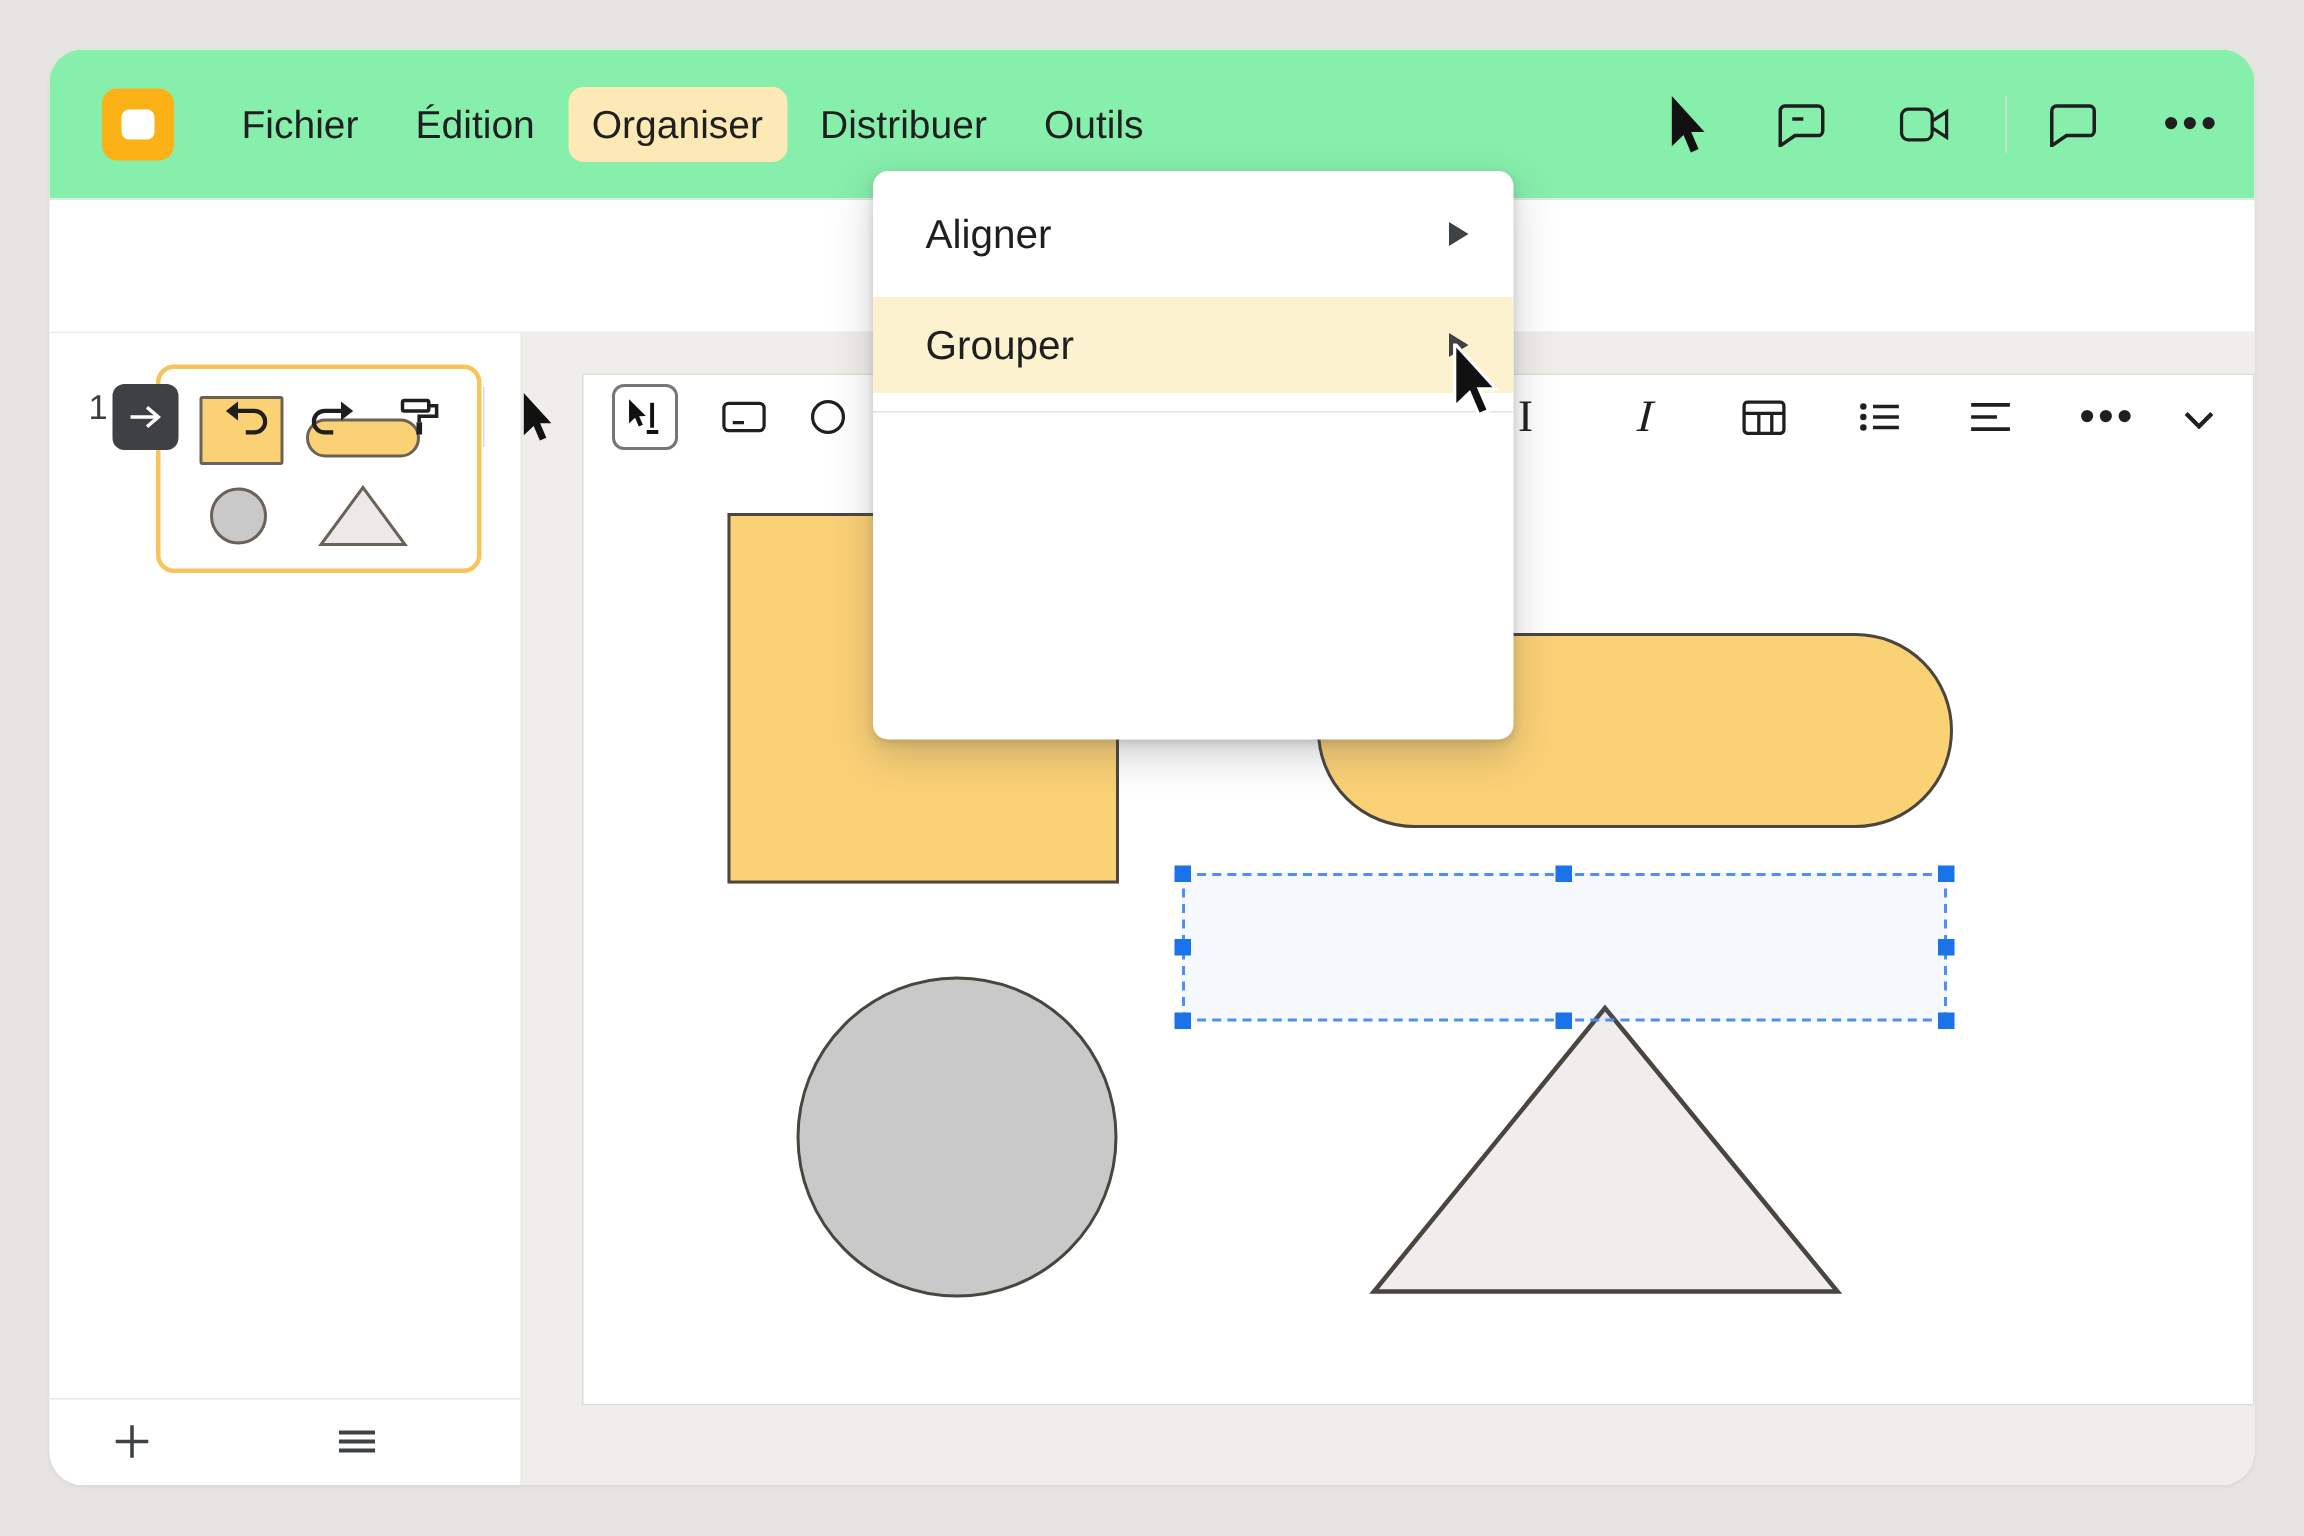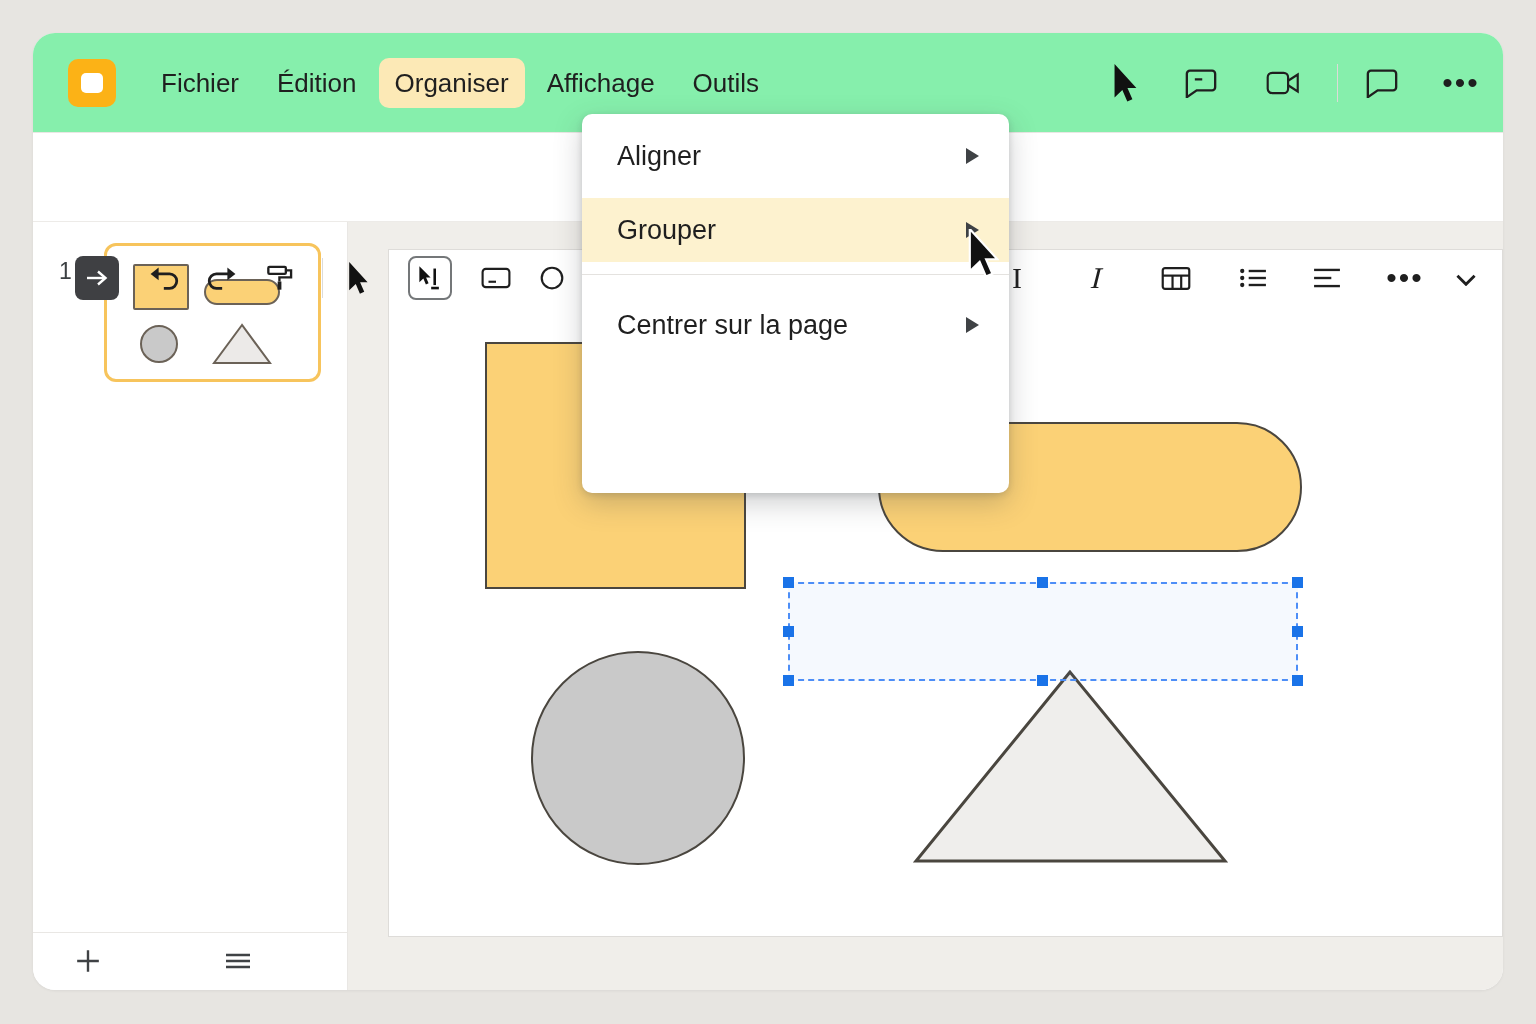--- a/index.html
+++ b/index.html
@@ -98,21 +98,21 @@
 <body>
 
 <div class="window">
 
   <div class="menubar">
     <div class="logo"></div>
     <nav class="menus">
       <button class="menu-item">Fichier</button>
       <button class="menu-item">Édition</button>
       <button class="menu-item active">Organiser</button>
-      <button class="menu-item">Affichage</button>
+      <button class="menu-item">Distribuer</button>
       <button class="menu-item">Outils</button>
     </nav>
 
     <div class="mb-icon" style="left:1070px;">
       <svg width="26" height="38" viewBox="0 0 13 20">
           <path d="M1 0 L1 17.6 L5.1 13.7 L7.7 19.8 L10.4 18.6 L7.8 12.6 L12.5 12.6 Z" fill="#111"></path>
         </svg>
     </div>
     <div class="mb-icon" style="left:1146px;">
       <svg width="32" height="30" viewBox="0 0 26 24" fill="none" stroke="#1f1f1f" stroke-width="1.9">
@@ -280,23 +280,19 @@
   <div class="dropdown">
     <div class="dd-item" style="top:10px;">
       <span>Aligner</span>
       <span class="dd-arrow"></span>
     </div>
     <div class="dd-item hl" style="top:84px;">
       <span>Grouper</span>
       <span class="dd-arrow"></span>
     </div>
     <div class="dd-sep"></div>
-    <div class="dd-item" style="top:179px;">
-      <span>Centrer sur la page</span>
-      <span class="dd-arrow"></span>
-    </div>
   </div>
 
   <svg class="cursor-pointer" viewBox="0 0 13 20">
     <path d="M1 0 L1 17.6 L5.1 13.7 L7.7 19.8 L10.4 18.6 L7.8 12.6 L12.5 12.6 Z" fill="#111" stroke="#fff" stroke-width="0.9"></path>
   </svg>
 
 </div>
 
 </body></html>

